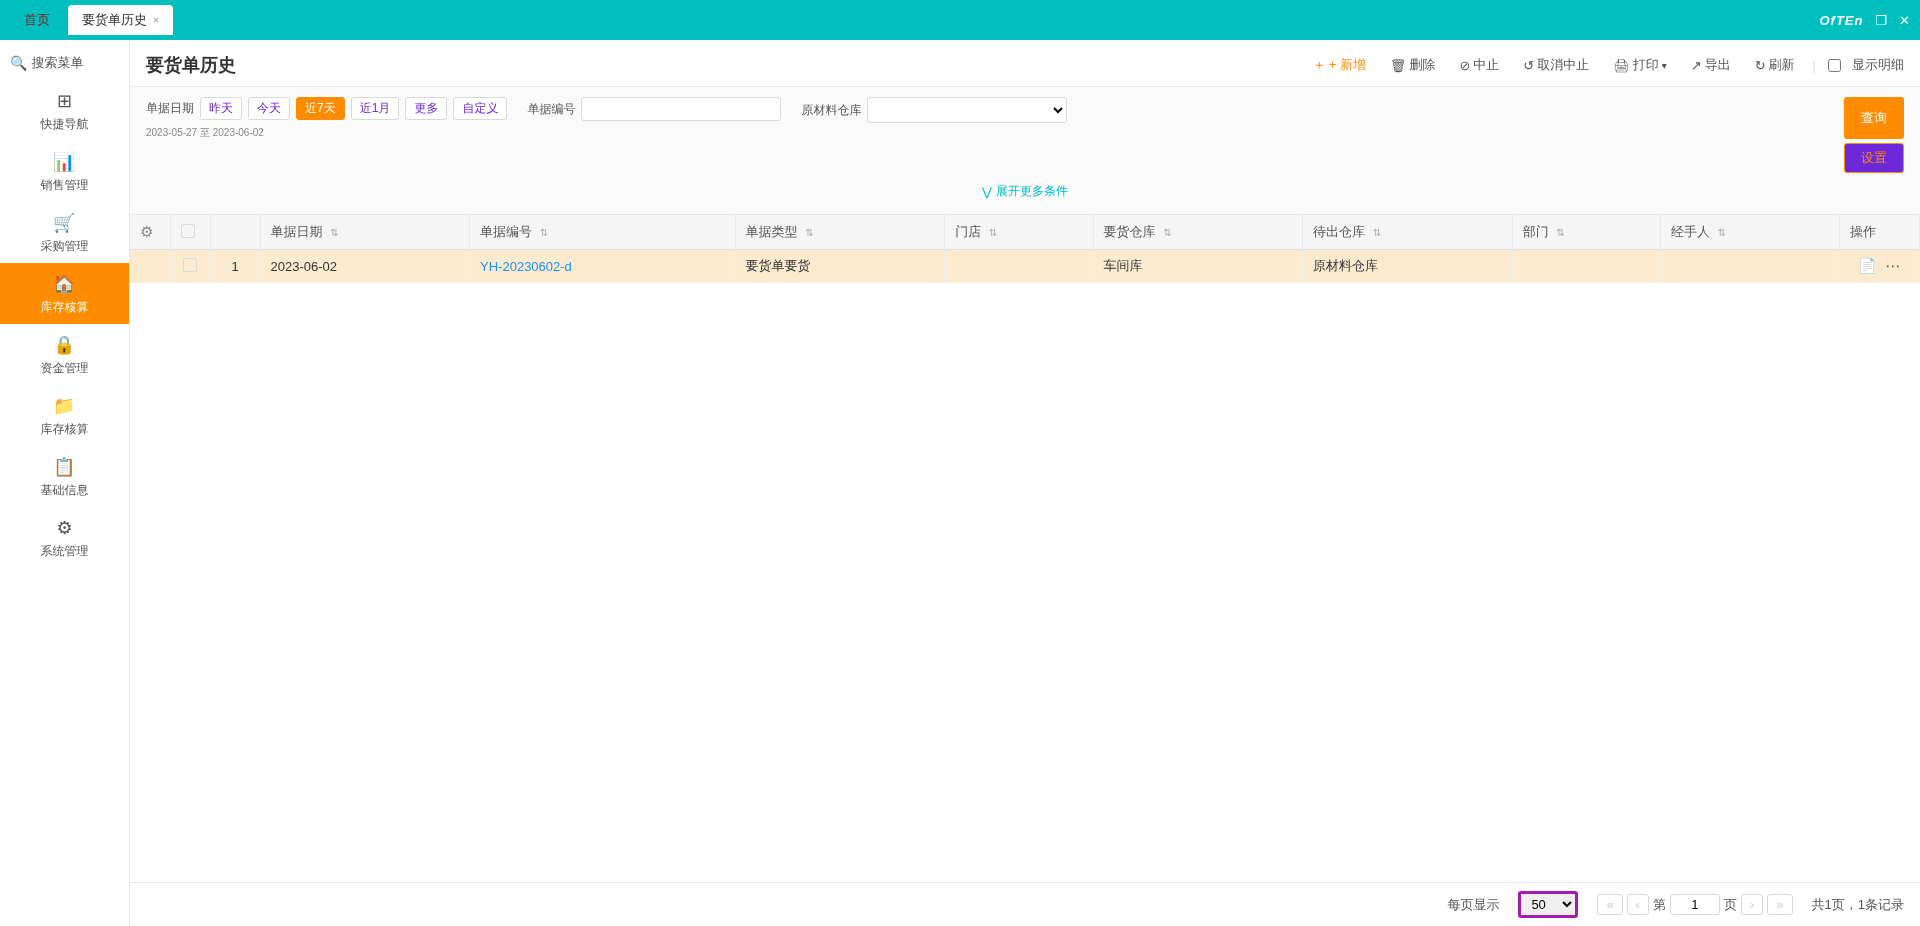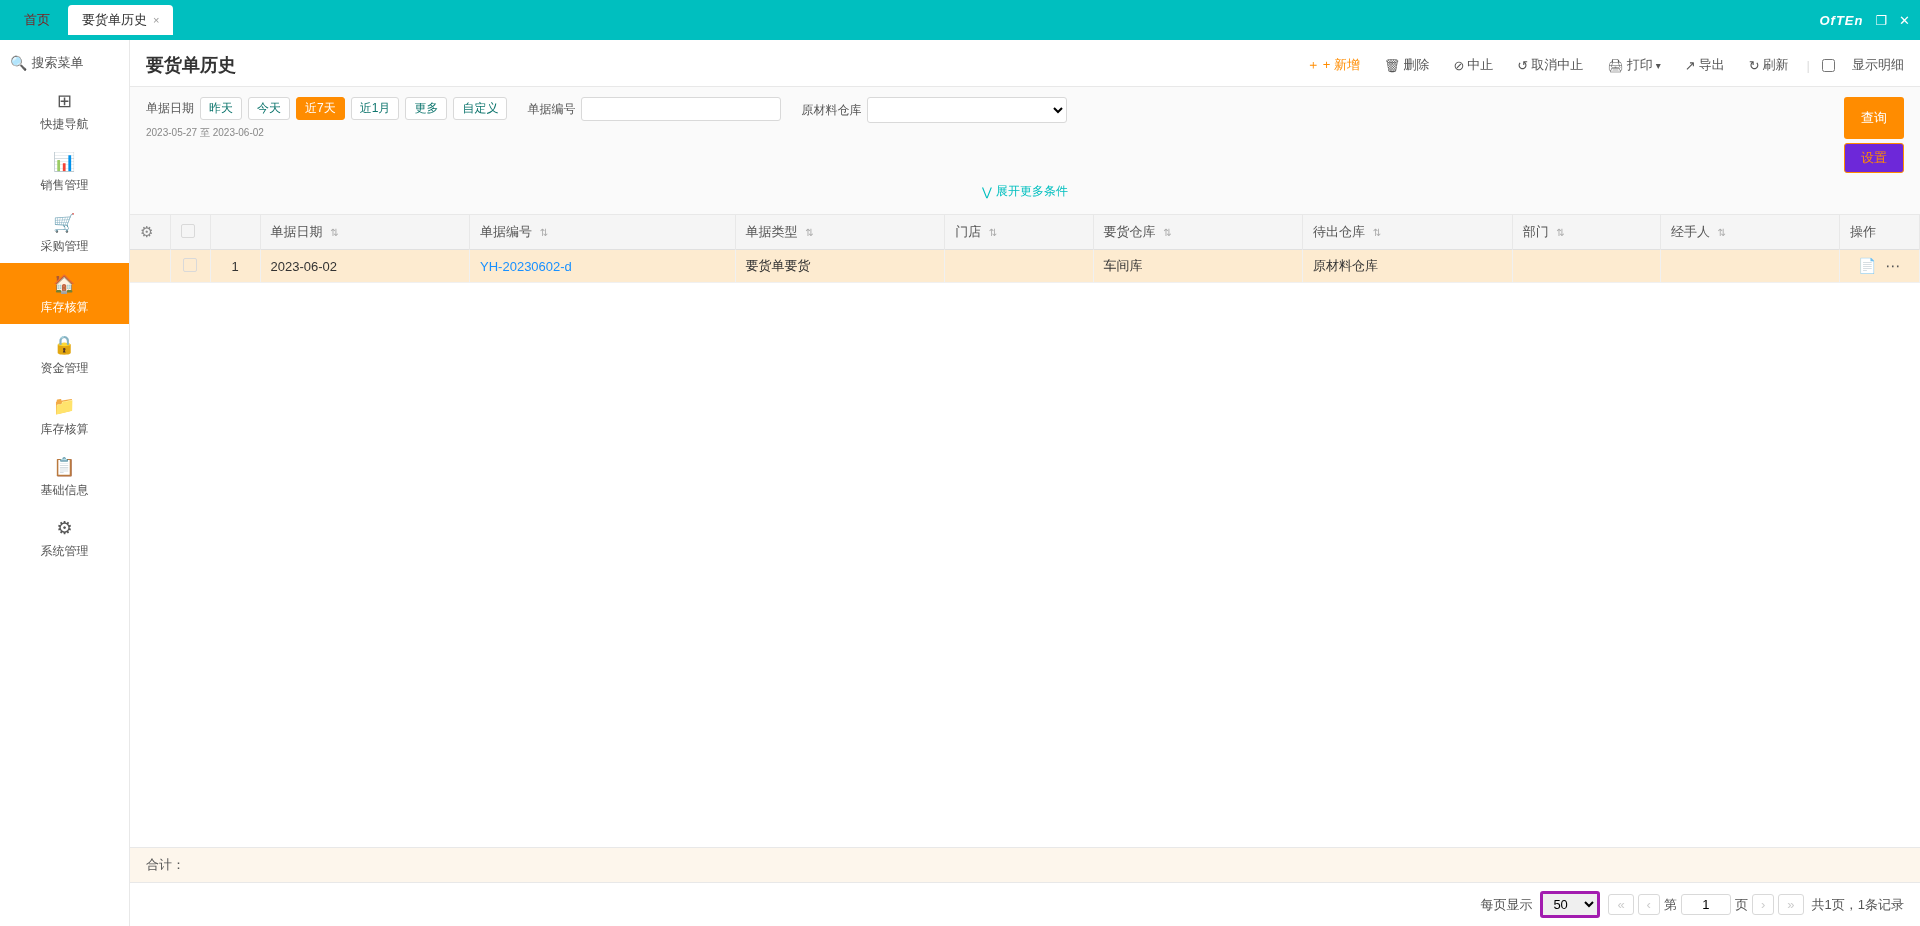--- a/index.html
+++ b/index.html
@@ -132,21 +132,21 @@
       color: #ff8c00;
       border: 1px solid #ff8c00;
       border-radius: 3px;
       padding: 5px 16px;
       cursor: pointer;
       font-size: 13px;
     }
     .display-cell-btn {
       display: flex;
       align-items: center;
-      gap: 17px;
+      gap: 11px;
       cursor: pointer;
       color: #555;
       font-size: 13px;
     }
 
     
     .filter-area {
       padding: 10px 16px;
       background: #fafafa;
       border-bottom: 1px solid #e8e8e8;
@@ -172,21 +172,21 @@
       display: flex;
       align-items: center;
       gap: 6px;
     }
     .date-btn {
       padding: 2px 8px;
       border: 1px solid #d9d9d9;
       border-radius: 3px;
       cursor: pointer;
       font-size: 12px;
-      color: #0f766e;
+      color: #6d28d9;
       background: #fff;
     }
     .date-btn.active {
       background: #ff8c00;
       color: #fff;
       border-color: #ff8c00;
     }
     .date-range {
       font-size: 10px;
       color: #888;
@@ -291,21 +291,21 @@
 
     
     .pagination-bar {
       display: flex;
       align-items: center;
       justify-content: flex-end;
       padding: 8px 16px;
       font-size: 13px;
       color: #555;
       border-top: 1px solid #e8e8e8;
-      gap: 8px;
+      gap: 19px;
       flex-shrink: 0;
       background: #fff;
     }
     .pagination-bar .page-size-label { color: #555; }
     .page-size-select {
       border: 3px solid #a21caf;
       border-radius: 3px;
       padding: 2px 6px;
       font-size: 13px;
     }
@@ -553,23 +553,20 @@
       <td></td>
       <td class="col-ops">
         <span class="op-icon" title="查看">📄</span>
         <span class="op-icon" title="更多">⋯</span>
       </td>
     </tr>
           </tbody>
       </table>
     </div>
 
-    <div class="table-footer">
-      <span>合计：</span>
-    </div>
 
     <div class="pagination-bar">
       <span class="page-size-label">每页显示</span>
       <select class="page-size-select">
         <option value="50">50</option>
         <option value="20">20</option>
         <option value="100">100</option>
       </select>
       <div class="pagination-nav">
         <button class="pg-btn disabled">«</button>

